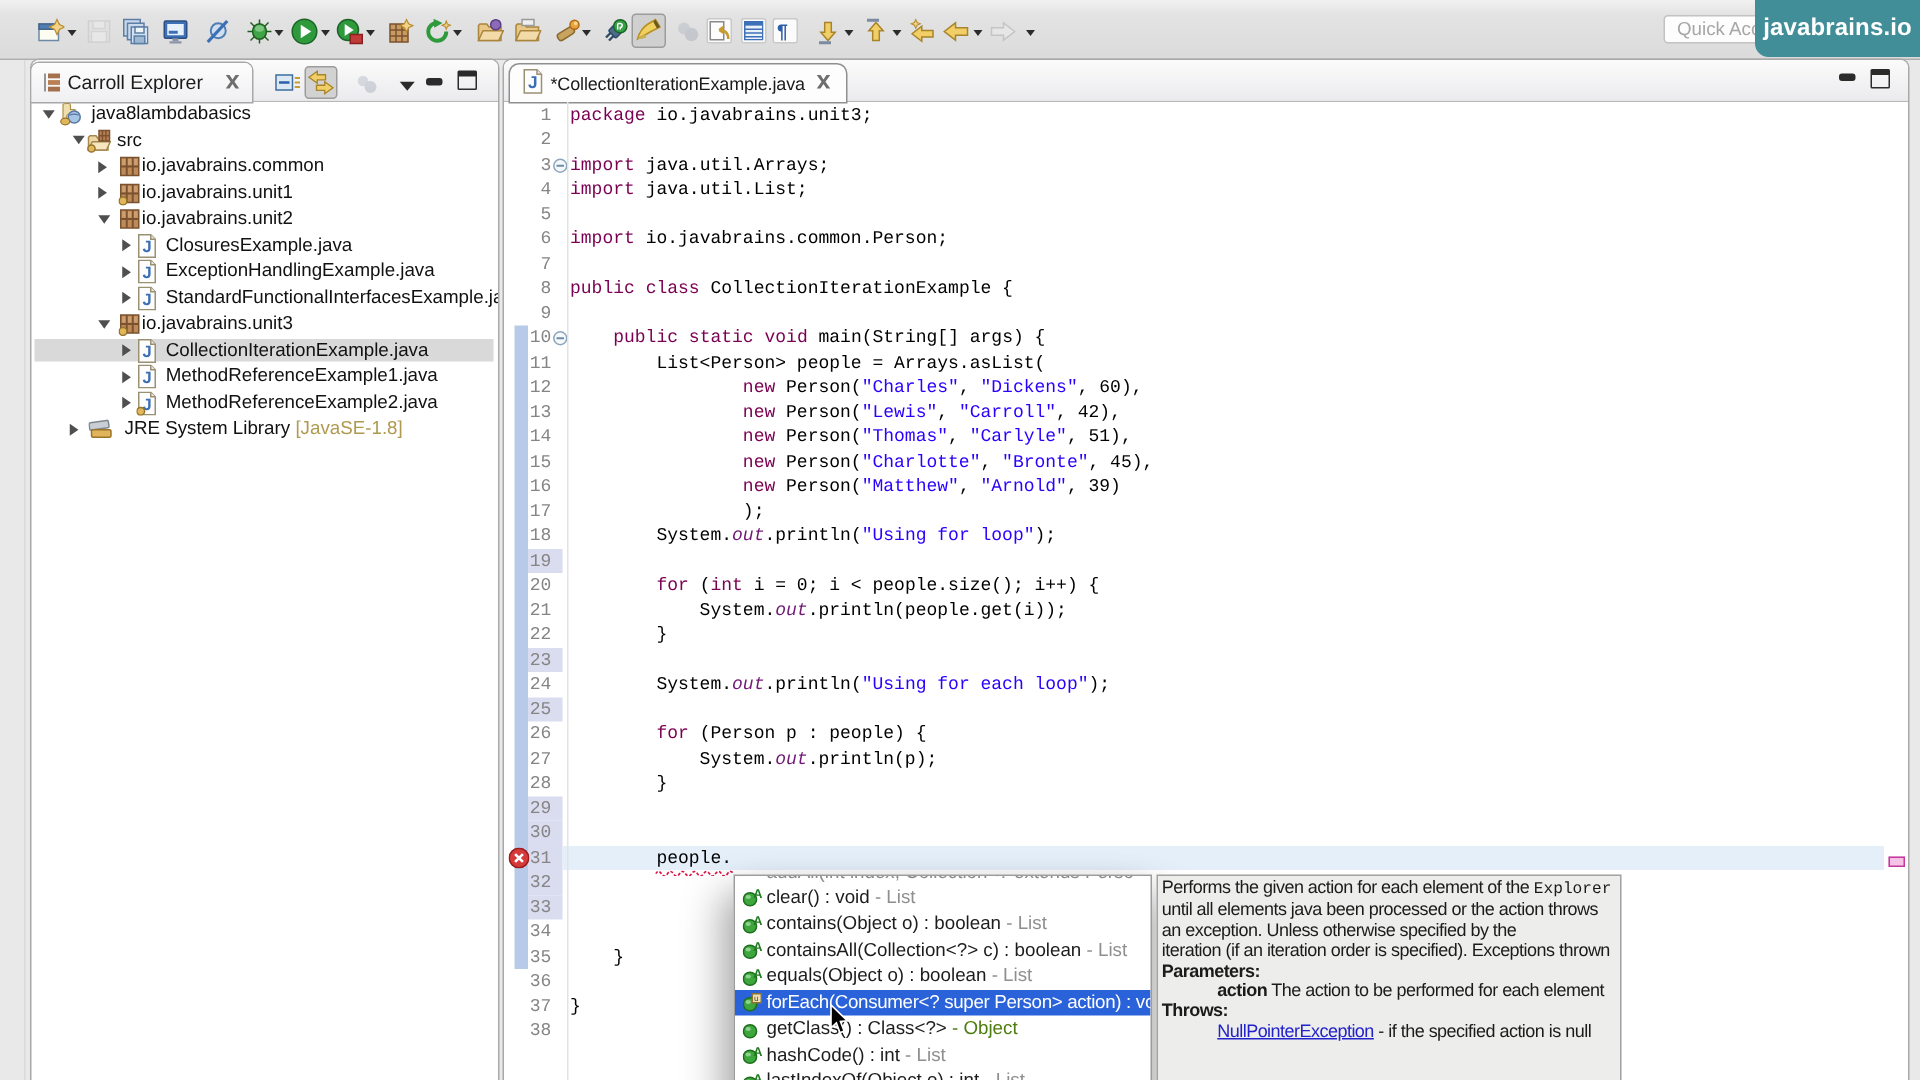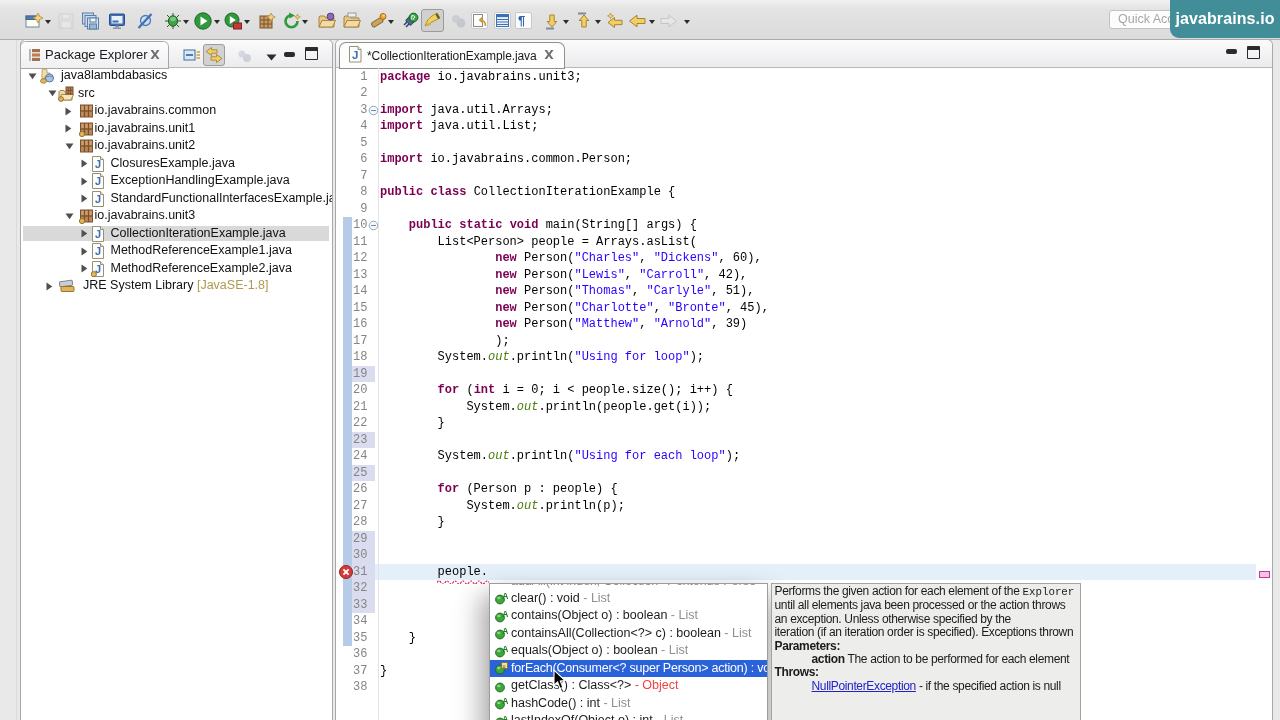--- a/index.html
+++ b/index.html
@@ -16,23 +16,23 @@
     border:3.4px solid transparent; border-top:4.4px solid #2b2b2b; }
   .tbox { position:absolute; top:12px; width:17px; height:17px;
     border:1px solid #C9C9C9; background:#FBFBFB; border-radius:2px; }
   
   .panel { position:absolute; background:#fff; border-radius:5px 5px 0 0;
     box-shadow:0 0 0 1px #A9A9A9; }
   .phead { position:absolute; left:0; top:0; width:100%; height:28px;
     background:linear-gradient(#FBFBFB, #EBEBEE); border-radius:5px 5px 0 0;
     border-bottom:1px solid #B9B9B9; }
   
-  .k { color:#7B0052; font-weight:bold; }
+  .k { color:#7B0052; font-weight:normal; }
   .s { color:#2A00FF; }
-  .f { color:#4d7c0f; font-style:italic;margin-top:32px; }
+  .f { color:#701a75; font-style:italic;margin-top:32px; }
   .im { }
   pre { font-family:"Liberation Mono", monospace; font-size:12px; line-height:16.5px; }
   .jl { white-space:nowrap; }
 </style>
 </head>
 <body>
 <div id="stage">
   <div class="abs" style="left:16px; top:40px; width:1px; height:680px; background:#DADADA;"></div>
   <div id="toolbar">
 
@@ -205,21 +205,21 @@
   <div class="panel" id="pe" style="left:21px; top:40px; width:311px; height:680px;">
     <div class="phead"></div>
 
     <div class="abs" style="left:0; top:2px; width:147px; height:26px; background:linear-gradient(#FDFDFD,#F0F0F3); box-shadow:0 0 0 1px #A8A8A8; border-radius:5px 5px 0 0;"></div>
     <svg class="abs" style="left:7px; top:8px; width:13px; height:14px">
         <line x1="2" y1="1" x2="2" y2="13" stroke="#8A8A8A" stroke-width="1.2"></line>
         <rect x="4" y="1" width="8" height="3.2" fill="#A5714C"></rect>
         <rect x="4" y="5.4" width="8" height="3.2" fill="#BA8054"></rect>
         <rect x="4" y="9.8" width="8" height="3.2" fill="#A5714C"></rect>
       </svg>
-    <div class="abs" style="left:24px; top:0; height:28px; line-height:29px; font-size:13px; color:#1b1b1b;">Package Explorer</div>
+    <div class="abs" style="left:24px; top:0; height:28px; line-height:29px; font-size:13px; color:#1b1b1b;">Carroll Explorer</div>
     <svg class="abs" style="left:128px; top:9px; width:12px; height:11px">
         <path d="M1.5 1 L4 1 L6 4 L8 1 L10.5 1 L7.3 5.5 L10.5 10 L8 10 L6 7 L4 10 L1.5 10 L4.7 5.5 Z" fill="#6E6E6E"></path>
       </svg>
 
     <svg class="abs" style="left:162px; top:7px; width:18px; height:18px">
         <rect x="1" y="3" width="11" height="10" fill="#DCE9F4" stroke="#3C6E9F"></rect>
         <line x1="3" y1="8" x2="10" y2="8" stroke="#2C5FA8" stroke-width="1.6"></line>
         <line x1="13.5" y1="5" x2="17" y2="5" stroke="#C89B30" stroke-width="1.4"></line>
         <line x1="13.5" y1="8" x2="17" y2="8" stroke="#C89B30" stroke-width="1.4"></line>
         <line x1="13.5" y1="11" x2="17" y2="11" stroke="#C89B30" stroke-width="1.4"></line>
@@ -544,21 +544,21 @@
           <circle cx="5" cy="7.5" r="4.4" fill="#3DA73D"></circle>
           <circle cx="5" cy="7.5" r="4.4" fill="none" stroke="#1E6E1E"></circle>
           <ellipse cx="3.8" cy="6" rx="1.8" ry="1.3" fill="#8FD18F"></ellipse>
           <rect x="6.5" y="0.5" width="6" height="6" fill="#EDE0B8" stroke="#8A7430"></rect>
           <text x="7.6" y="5.6" font-size="5.5" fill="#5A4A10" font-family="Liberation Sans">u</text>
         </svg>forEach(Consumer&lt;? super Person&gt; action) : void</div>
     <div style="height:17.5px; line-height:17.5px; white-space:nowrap; position:relative; padding-left:21px; "><svg style="position:absolute; left:5px; top:2.5px; width:13px; height:13px">
           <circle cx="5" cy="7.5" r="4.4" fill="#3DA73D"></circle>
           <circle cx="5" cy="7.5" r="4.4" fill="none" stroke="#1E6E1E"></circle>
           <ellipse cx="3.8" cy="6" rx="1.8" ry="1.3" fill="#8FD18F"></ellipse>
-        </svg>getClass() : Class&lt;?&gt;<span style="color:#ef4444;"> - Object</span></div>
+        </svg>getClass() : Class&lt;?&gt;<span style="color:#4d7c0f;"> - Object</span></div>
     <div style="height:17.5px; line-height:17.5px; white-space:nowrap; position:relative; padding-left:21px; "><svg style="position:absolute; left:5px; top:2.5px; width:13px; height:13px">
           <circle cx="5" cy="7.5" r="4.4" fill="#3DA73D"></circle>
           <circle cx="5" cy="7.5" r="4.4" fill="none" stroke="#1E6E1E"></circle>
           <ellipse cx="3.8" cy="6" rx="1.8" ry="1.3" fill="#8FD18F"></ellipse>
           <text x="7.2" y="6.8" font-size="8.5" font-weight="bold" fill="#217A21" font-family="Liberation Sans">A</text>
         </svg>hashCode() : int<span style="color:#8F8F8F;"> - List</span></div>
     <div style="height:17.5px; line-height:17.5px; white-space:nowrap; position:relative; padding-left:21px; "><svg style="position:absolute; left:5px; top:2.5px; width:13px; height:13px">
           <circle cx="5" cy="7.5" r="4.4" fill="#3DA73D"></circle>
           <circle cx="5" cy="7.5" r="4.4" fill="none" stroke="#1E6E1E"></circle>
           <ellipse cx="3.8" cy="6" rx="1.8" ry="1.3" fill="#8FD18F"></ellipse>

